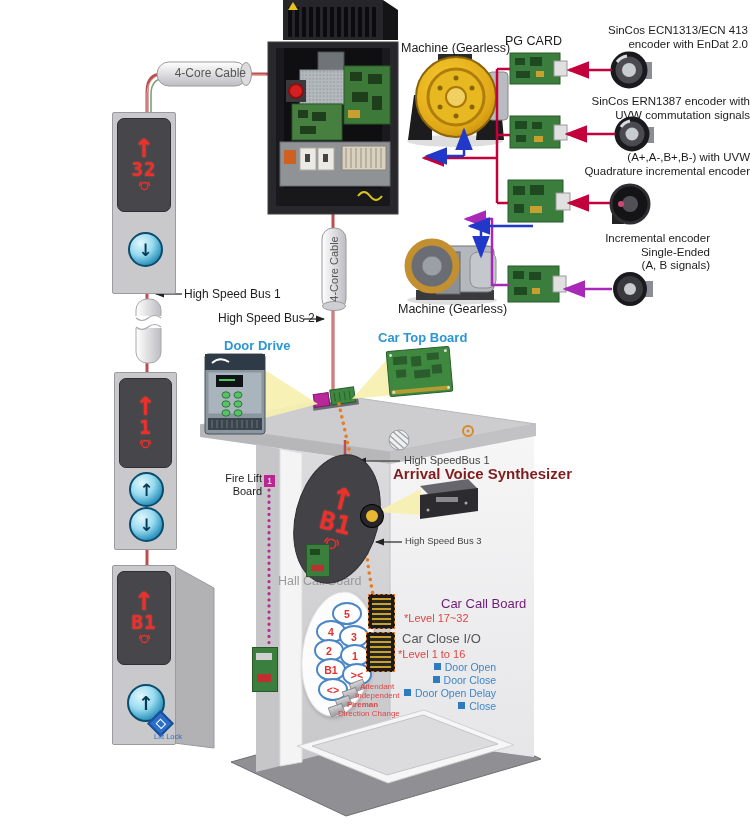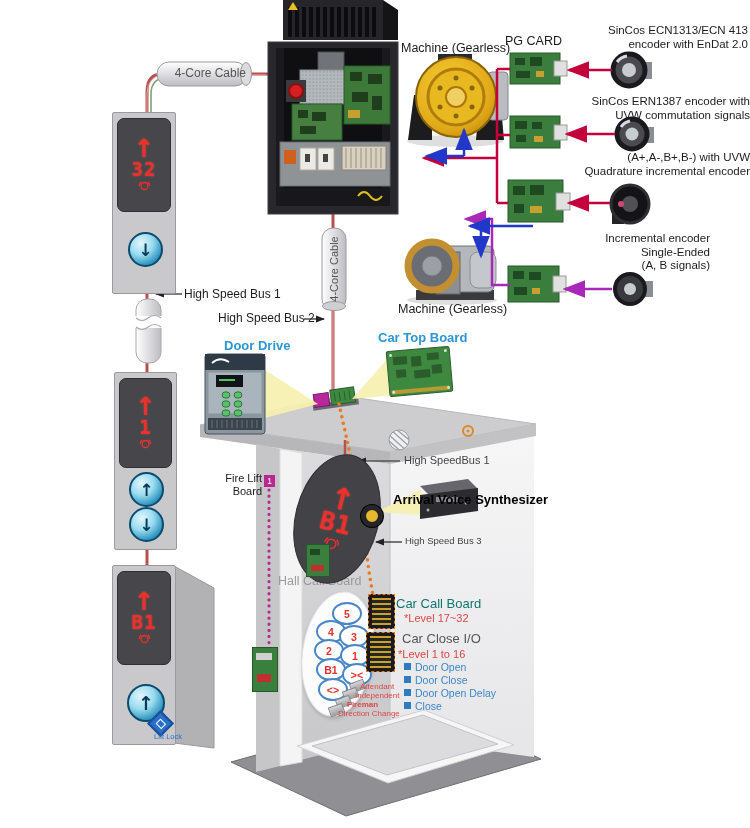--- a/index.html
+++ b/index.html
@@ -19,21 +19,21 @@
   .btn{position:absolute;border-radius:50%;
         background:radial-gradient(circle at 35% 30%,#e2f6fc,#9adcf0 40%,#2d93bd 75%,#0d5f86);
         border:2px solid #0b4c6e;display:flex;align-items:center;justify-content:center;
         color:#093a55;font-weight:bold;font-family:"DejaVu Sans",sans-serif;}
   .copbtn{position:absolute;width:26px;height:19px;border:2px solid #4a86c6;border-radius:50%;
         background:#fff;color:#e03030;font-size:10.5px;font-weight:bold;display:flex;
         align-items:center;justify-content:center;}
   .key{position:absolute;width:13px;height:8px;background:linear-gradient(#d6d6d8,#9e9ea2);
         border:1px solid #8a8a8e;transform:rotate(-20deg);}
   .keylbl{position:absolute;font-size:8px;color:#e04545;white-space:nowrap;}
-  .legrow{display:flex;align-items:center;height:13px;}
+  .legrow{display:flex;align-items:center;height:13px;justify-content:flex-end;}
   .sq{display:inline-block;width:7px;height:7px;background:#2e7bbf;margin-right:4px;}
   .module{position:absolute;background:#1a1a1c;border:1px dashed #e87c20;}
   .module .pins{position:absolute;left:3px;top:3px;right:3px;bottom:3px;
         background:repeating-linear-gradient(180deg,#c8a030 0 2px,#26261e 2px 5px);}
   .pcb{position:absolute;background:#3b7f3f;border:1px solid #27572a;}
   .vwrap{position:absolute;display:flex;align-items:center;justify-content:center;}
   .vwrap span{transform:rotate(-90deg);white-space:nowrap;font-size:11px;color:#555;}
   .ovaldisp{position:absolute;left:295px;top:453px;width:82px;height:130px;border-radius:50%;
         background:#434347;border:1px solid #2e2e32;transform:rotate(14deg);
         display:flex;flex-direction:column;align-items:center;justify-content:center;color:#ef2f2b;}
@@ -377,32 +377,32 @@
   <div>Single-Ended</div>
   <div>(A, B signals)</div>
 </div>
 
 <div class="t" style="left:184px;top:287px;">High Speed Bus 1</div>
 <div class="t" style="left:218px;top:311px;">High Speed Bus 2</div>
 <div class="t blue" style="left:224px;top:338px;">Door Drive</div>
 <div class="t blue" style="left:378px;top:330px;">Car Top Board</div>
 
 <div class="t" style="left:404px;top:454px;font-size:11px;color:#444;">High SpeedBus 1</div>
-<div class="t" style="left:393px;top:465px;font-size:13px;color:#000000;font-weight:bold;margin-top:27px;">Arrival Voice Synthesizer</div>
+<div class="t" style="left:393px;top:465px;font-size:15px;color:#7f1d1d;font-weight:bold;">Arrival Voice Synthesizer</div>
 <div class="t" style="left:405px;top:535px;font-size:9.5px;color:#444;">High Speed Bus 3</div>
 
 <div class="t" style="left:202px;top:472px;width:60px;text-align:right;font-size:11px;">
   <div>Fire Lift</div>
   <div>Board</div>
 </div>
 <div style="position:absolute;left:264px;top:475px;width:11px;height:12px;background:#b82890;color:#fff;font-size:8.5px;text-align:center;line-height:12px;">1</div>
 
 <div class="t" style="left:278px;top:574px;font-size:12.5px;color:#9a9a9a;">Hall Call Board</div>
 
-<div class="t" style="left:396px;top:596px;font-size:13px;color:#0f766e;">Car Call Board</div>
+<div class="t" style="left:396px;top:596px;font-size:13px;color:#701a75;padding-left:45px;">Car Call Board</div>
 <div class="t" style="left:404px;top:612px;font-size:11px;color:#e04545;">*Level 17~32</div>
 <div class="t" style="left:402px;top:631px;font-size:13px;color:#555;">Car Close I/O</div>
 <div class="t" style="left:398px;top:648px;font-size:11px;color:#e04545;">*Level 1 to 16</div>
 
 <div style="position:absolute;left:404px;top:660px;font-size:10.5px;color:#3d86c8;">
   <div class="legrow">
         <span class="sq"></span>
         <span>Door Open</span>
       </div>
   <div class="legrow">

